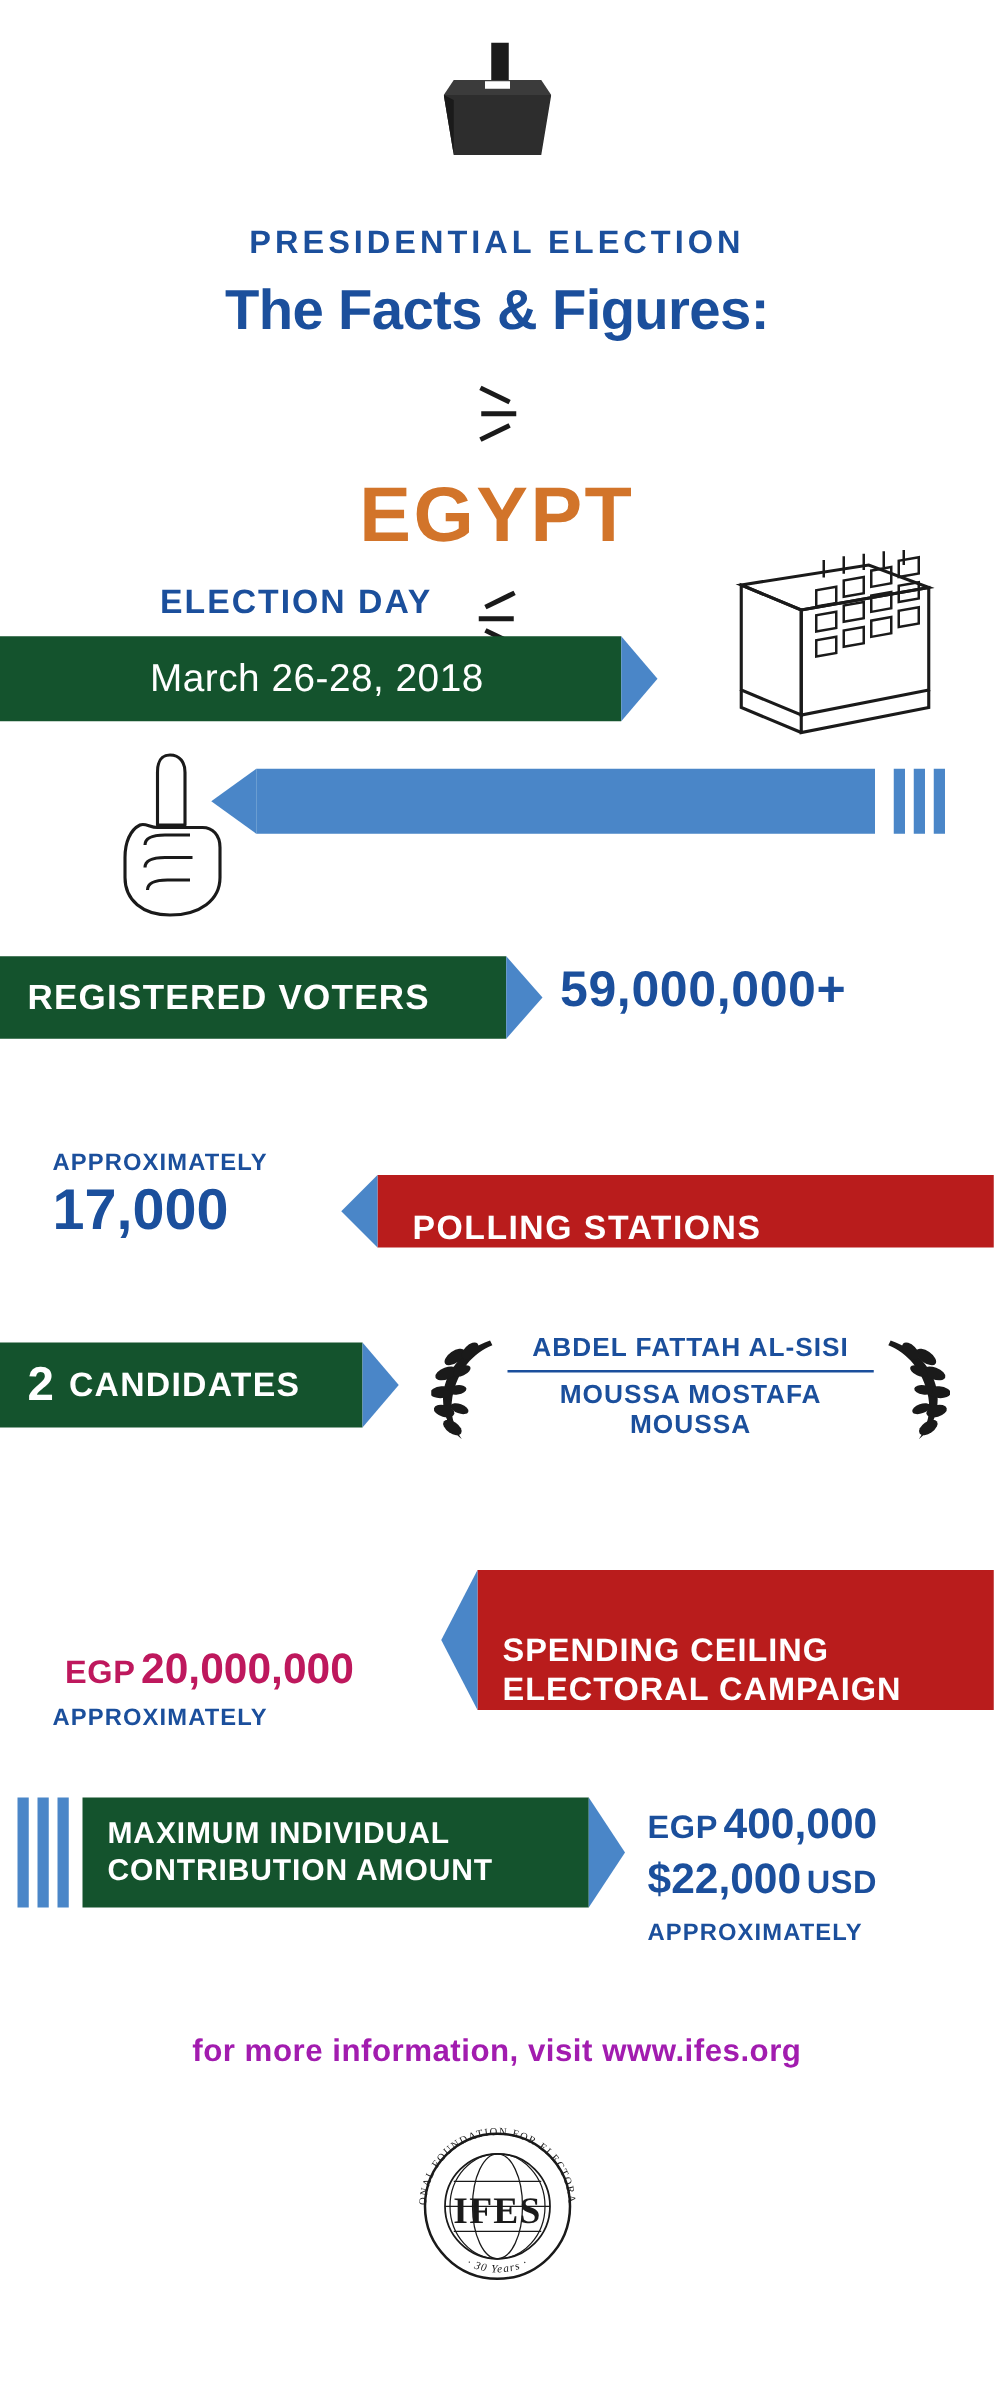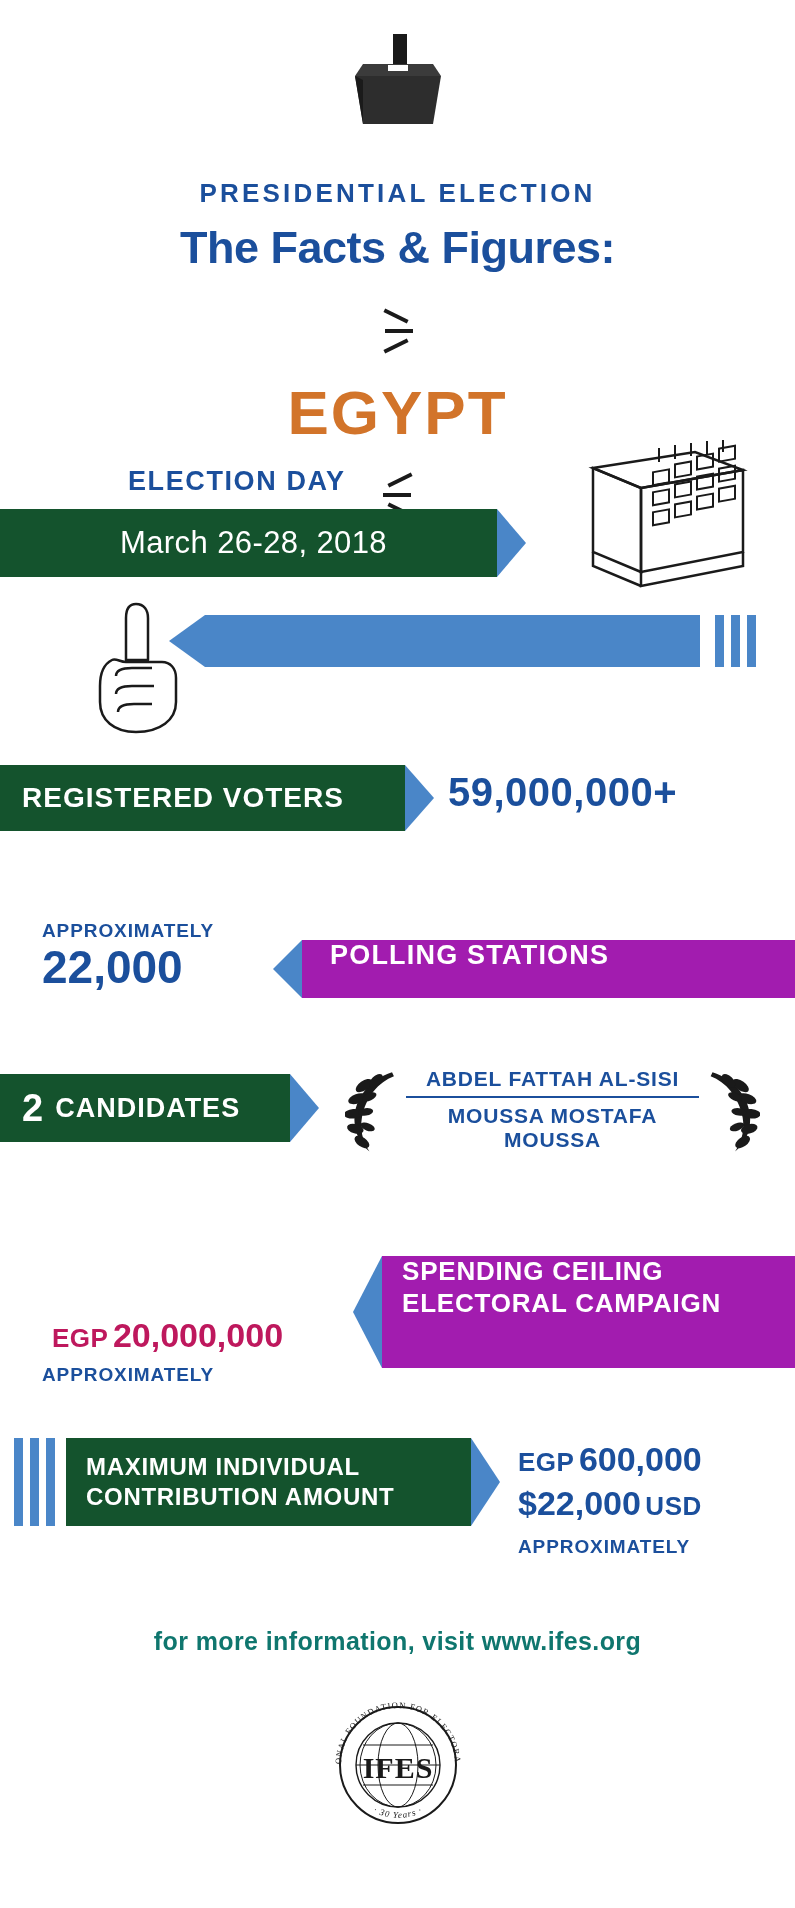--- a/index.html
+++ b/index.html
@@ -81,23 +81,23 @@
     position: absolute;
     right: -29px;
     top: 0;
     width: 0; height: 0;
     border-top: var(--half) solid transparent;
     border-bottom: var(--half) solid transparent;
     border-left: 29px solid #4a86c8;
   }
   .arrow-left {
     position: absolute;
-    background: #a21caf;
-    display: flex;
-    align-items: flex-start;
+    background: #b91c1c;
+    display: flex;
+    align-items: flex-end;
     color: #ffffff;
   }
   .arrow-left::before {
     content: "";
     position: absolute;
     left: -29px;
     top: 0;
     width: 0; height: 0;
     border-top: var(--half) solid transparent;
     border-bottom: var(--half) solid transparent;
@@ -368,21 +368,21 @@
     font-weight: bold;
     letter-spacing: 0.9px;
   }
 
   
   .footer-text {
     position: absolute;
     top: 1627px;
     left: 0; right: 0;
     text-align: center;
-    color: #0f766e;
+    color: #a21caf;
     font-size: 25px;
     font-weight: bold;
     letter-spacing: 0.4px;
   }
   .logo-wrap {
     position: absolute;
     top: 1690px;
     left: 0; right: 0;
     display: flex;
     justify-content: center;
@@ -475,21 +475,21 @@
       <span></span>
       <span></span>
   </div>
 
   <div class="arrow-right voters-bar">
     <div class="voters-label">REGISTERED VOTERS</div>
   </div>
   <div class="voters-number">59,000,000+</div>
 
   <div class="polling-approx">APPROXIMATELY</div>
-  <div class="polling-number">22,000</div>
+  <div class="polling-number">17,000</div>
   <div class="arrow-left polling-bar">
     <div class="polling-label">POLLING STATIONS</div>
   </div>
 
   <div class="arrow-right candidates-bar">
     <div class="candidates-count">2</div>
     <div class="candidates-word">CANDIDATES</div>
   </div>
   <div class="laurel-block">
     <svg width="58" height="92" viewBox="0 0 58 92">
@@ -544,21 +544,21 @@
       <span></span>
   </div>
   <div class="arrow-right contrib-bar">
     <div class="contrib-label">
       <div>MAXIMUM INDIVIDUAL</div>
       <div>CONTRIBUTION AMOUNT</div>
     </div>
   </div>
   <div class="contrib-egp">
     <span class="cur">EGP</span>
-    <span class="val">600,000</span>
+    <span class="val">400,000</span>
   </div>
   <div class="contrib-usd">
     <span class="val">$22,000</span>
     <span class="cur">USD</span>
   </div>
   <div class="contrib-approx">APPROXIMATELY</div>
 
   <div class="footer-text">for more information, visit www.ifes.org</div>
 
   <div class="logo-wrap">

